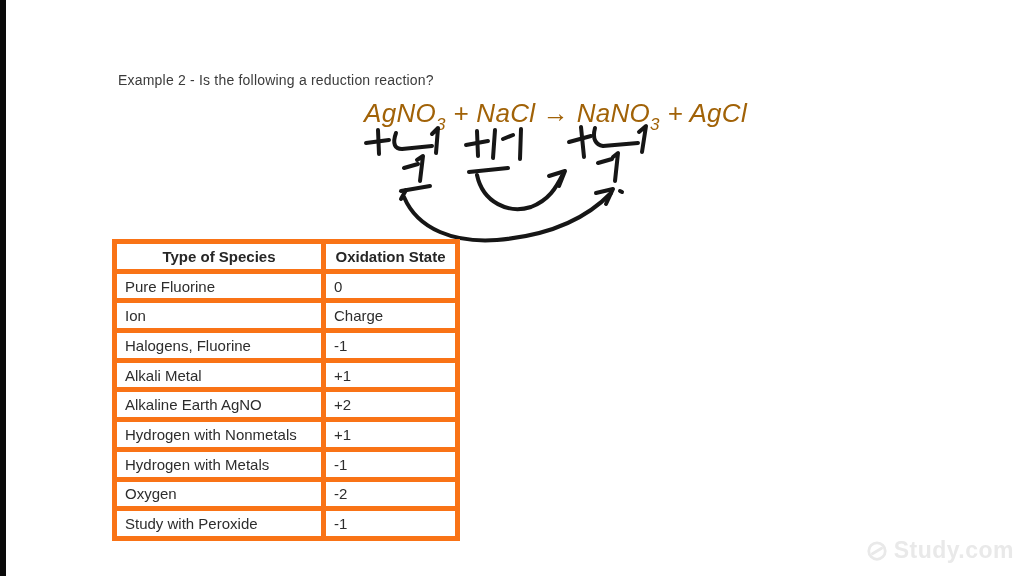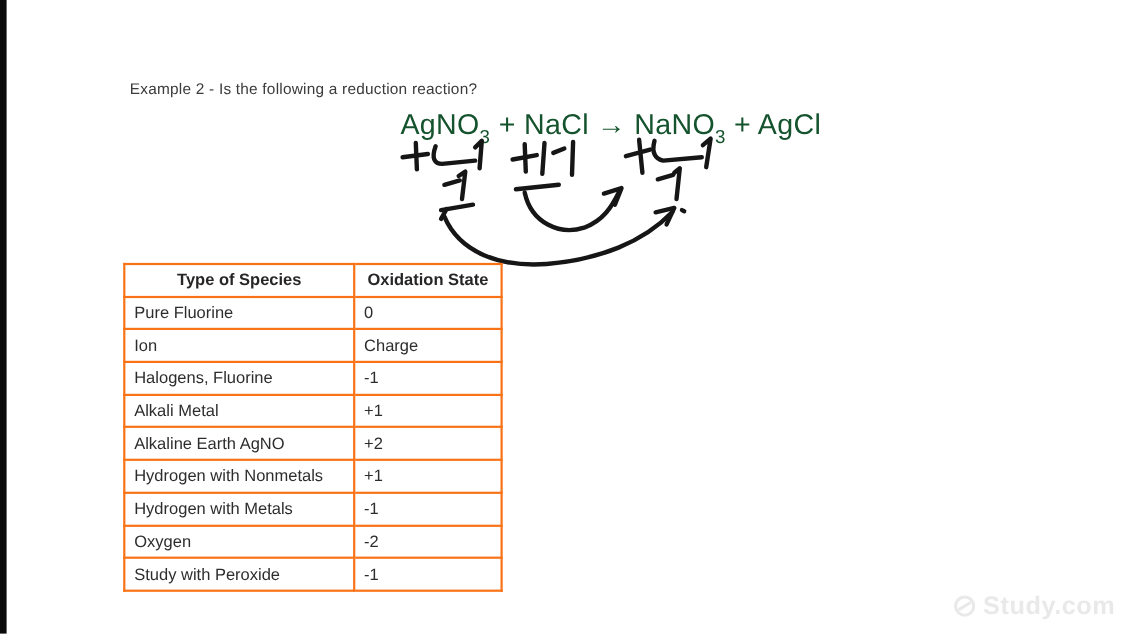--- a/index.html
+++ b/index.html
@@ -13,40 +13,41 @@
   .letterbox {
     position: absolute; left: 0; top: 0; width: 6px; height: 576px;
     background: #0a0a0a;
   }
   .title {
     position: absolute; left: 118px; top: 72px;
     font-size: 14px; color: #3b3b3b; letter-spacing: 0.2px;
   }
   .equation {
     position: absolute; left: 364px; top: 98px;
-    font-size: 26px; color: #14532d; letter-spacing: 0.3px;
+    font-size: 26px; color: #a16207; letter-spacing: 0.3px;
     white-space: nowrap;
+    font-style: italic;
   }
   .equation sub { font-size: 17px; position: relative; top: 2px; }
   .annotations-svg {
     position: absolute; left: 350px; top: 118px;
     width: 300px; height: 135px;
   }
   .annotations-svg path {
     fill: none; stroke: #161616; stroke-width: 4;
     stroke-linecap: round; stroke-linejoin: round;
   }
   .ox-table {
     position: absolute; left: 112px; top: 239px;
     border-collapse: collapse;
     font-size: 15px; color: #2d2d2d;
     table-layout: fixed;
   }
   .ox-table th, .ox-table td {
-    border: 2px solid #f97316;
+    border: 5px solid #f97316;
     height: 29.7px;
     padding: 0 8px;
     font-weight: normal;
   }
   .ox-table th { font-weight: bold; color: #262626; }
   .col-species { width: 209px; }
   .col-state  { width: 134px; }
   .watermark {
     position: absolute; right: 10px; bottom: 12px;
     display: flex; align-items: center; gap: 6px;

